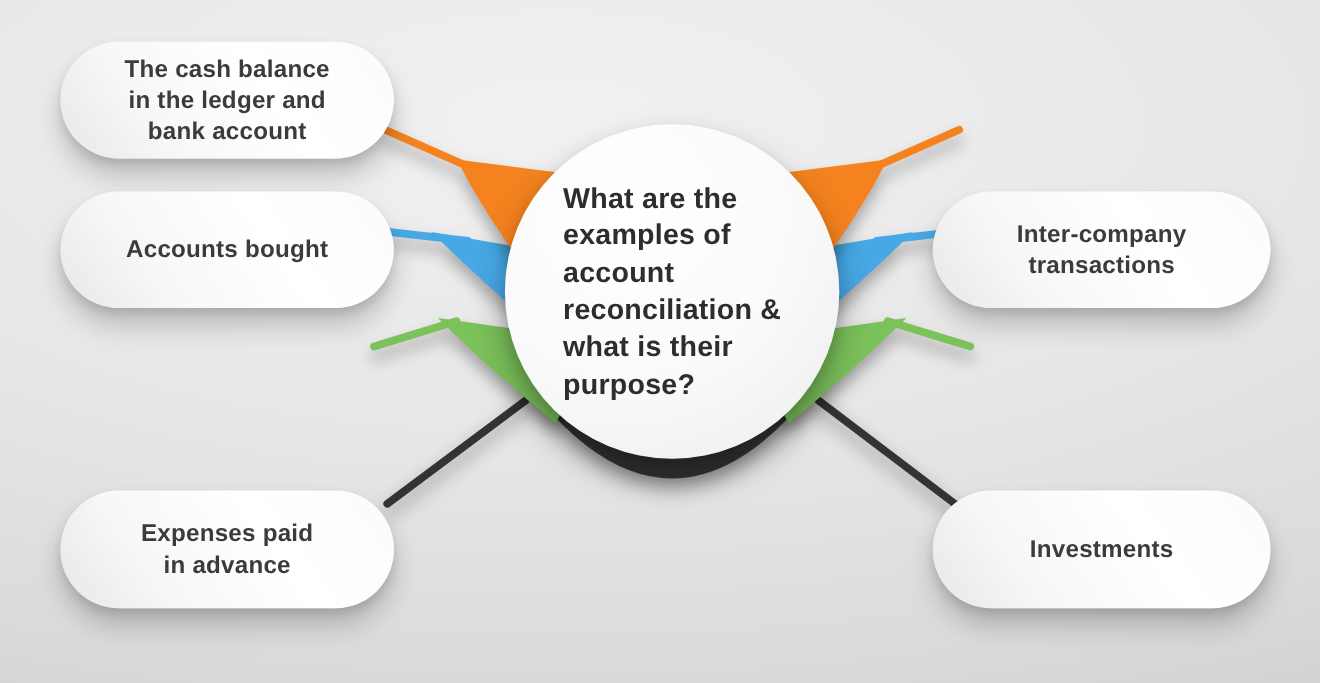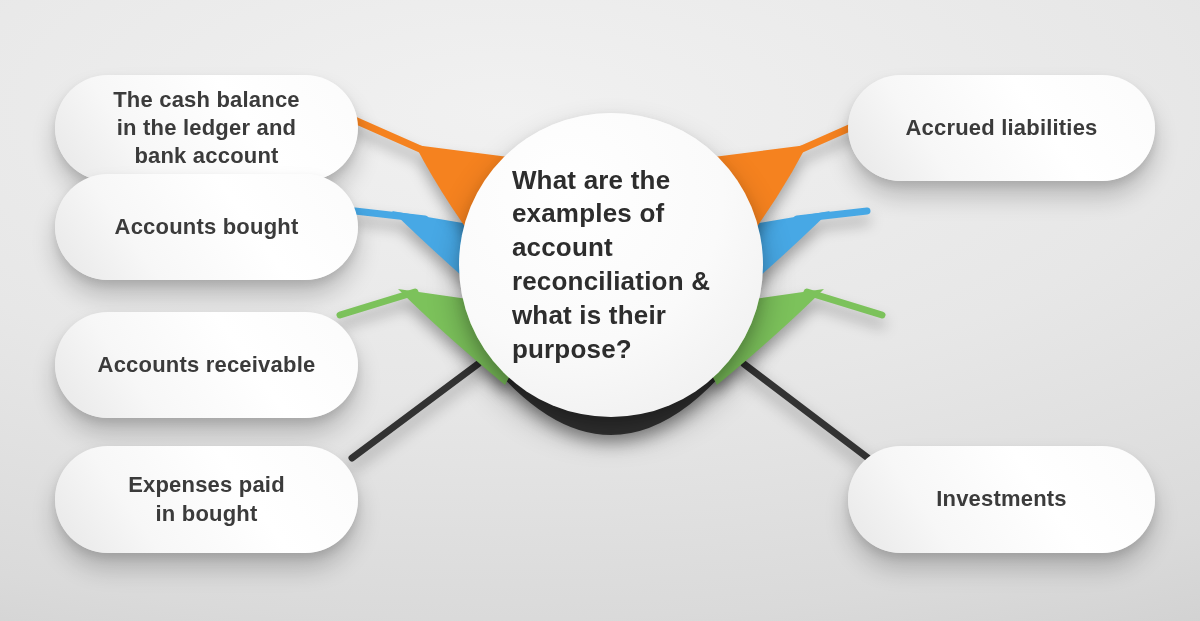--- a/index.html
+++ b/index.html
@@ -27,21 +27,21 @@
   }
   .pill-label{
     white-space:pre-line;
     font-size:22px;font-weight:600;
     color:#3b3b3b;line-height:1.28;
     letter-spacing:0.2px;
     padding:0 14px;
   }
   .pill.col-left{left:55px;}
   .pill.col-right{left:848px;width:307px;}
-  .row-1{top:38px;margin-top:37px;}
+  .row-1{top:38px;}
   .row-2{top:174px;}
   .row-3{top:312px;}
   .row-4{top:446px;height:107px;}
 
   .center-circle{
     position:absolute;
     left:459px;top:113px;
     width:304px;height:304px;
     border-radius:50%;
     background:radial-gradient(circle at 36% 26%, #ffffff 0%, #fafafa 52%, #efefef 88%, #eaeaea 100%);
@@ -92,30 +92,28 @@
   </svg>
 
   <div class="pill col-left row-1">
     <span class="pill-label">The cash balance
 in the ledger and
 bank account</span>
   </div>
   <div class="pill col-left row-2">
     <span class="pill-label">Accounts bought</span>
   </div>
-  <div class="pill col-left row-3">
-    <span class="pill-label">Accounts receivable</span>
-  </div>
   <div class="pill col-left row-4">
     <span class="pill-label">Expenses paid
-in bought</span>
+in advance</span>
   </div>
 
-  <div class="pill col-right row-1">
-    <span class="pill-label">Accrued liabilities</span>
+  <div class="pill col-right row-2">
+    <span class="pill-label">Inter-company
+transactions</span>
   </div>
   <div class="pill col-right row-4">
     <span class="pill-label">Investments</span>
   </div>
 
   <div class="center-circle">
     <span class="center-title">What are the
 examples of
 account
 reconciliation &amp;

